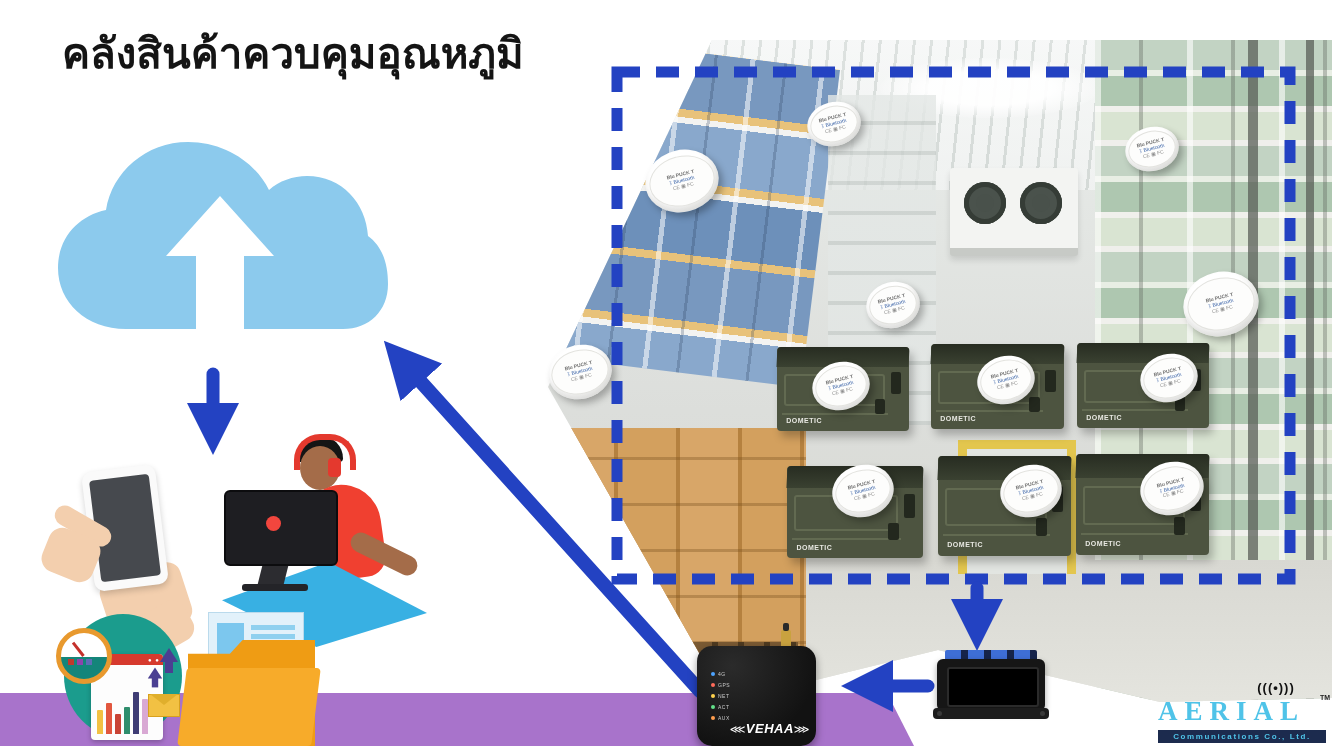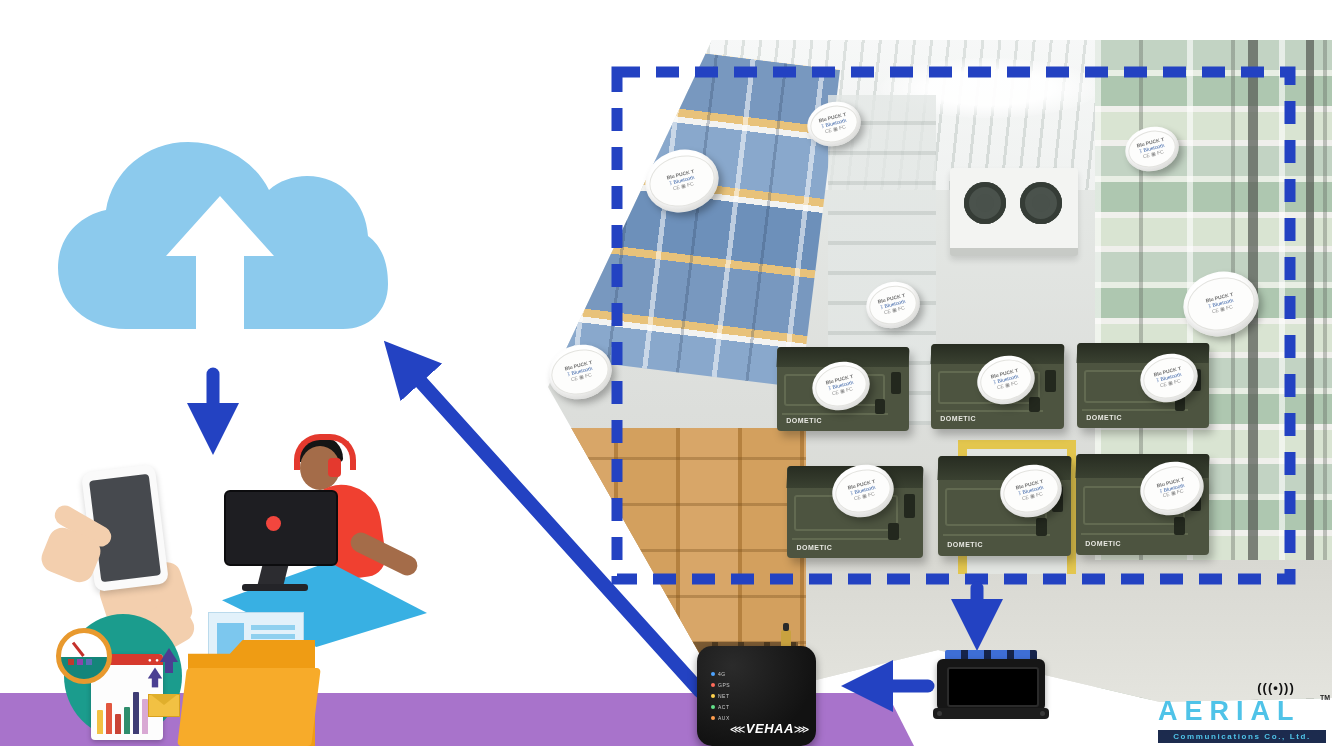--- a/index.html
+++ b/index.html
@@ -158,30 +158,31 @@
   #reader .body{position:absolute;left:4px;top:9px;width:108px;height:52px;background:#161616;border-radius:6px;
       box-shadow:0 3px 6px rgba(0,0,0,.35);}
   #reader .window{position:absolute;left:14px;top:17px;width:88px;height:36px;background:#000;border:2px solid #2b2b2b;border-radius:3px;}
   #reader .flange{position:absolute;left:0;top:58px;width:116px;height:11px;background:#1d1d1d;border-radius:4px;}
   #reader .hole{position:absolute;top:61px;width:5px;height:5px;border-radius:50%;background:#3a3a3a;}
 
   
   #aerial{left:1156px;top:678px;width:174px;height:66px;z-index:45;}
   #aerial .wave{position:absolute;left:70px;top:2px;width:100px;text-align:center;
       font-size:13px;font-weight:700;color:#111;letter-spacing:1px;}
-  #aerial .name{position:absolute;left:2px;top:18px;font-size:27px;font-weight:800;letter-spacing:7px;color:#4fc3e8;}
+  #aerial .name{position:absolute;left:2px;top:18px;font-size:27px;font-weight:800;letter-spacing:7px;color:#4fc3e8;font-family:Liberation Serif, serif;}
   #aerial .tm{position:absolute;right:0;top:16px;font-size:7px;color:#222;font-weight:700;}
   #aerial .navbar{position:absolute;left:2px;top:52px;width:168px;height:13px;background:#1c2b4e;
       color:#4fc3e8;font-size:8px;letter-spacing:1.6px;text-align:center;line-height:13px;font-weight:700;}
 </style>
 </head>
 <body>
 
 <div id="canvas">
 
+  <div class="abs" id="title">คลังสินค้าควบคุมอุณหภูมิ</div>
 
   <div class="abs" id="photo">
     <div class="abs ceiling"></div>
     <div class="abs glow"></div>
     <div class="abs rack-left"></div>
     <div class="abs rack-mid"></div>
     <div class="abs rack-right"></div>
     <div class="abs post-dark" style="left:1248px;"></div>
     <div class="abs post-dark" style="left:1306px;width:8px;"></div>
     <div class="abs floor"></div>

